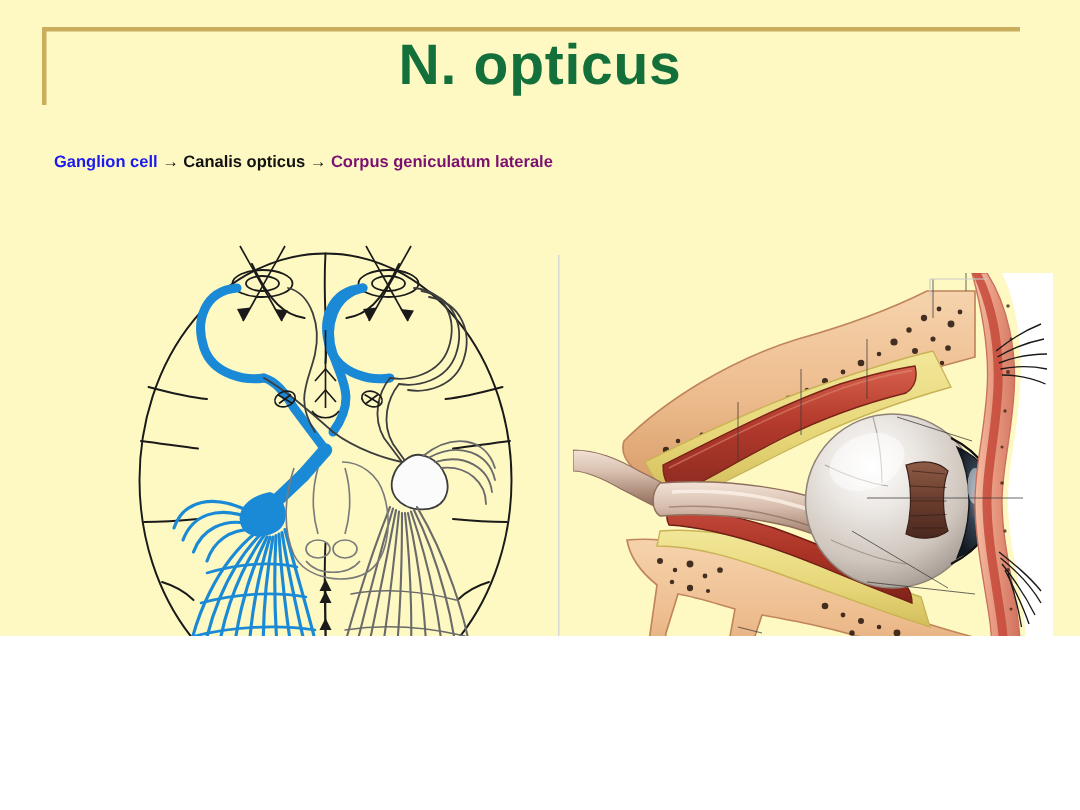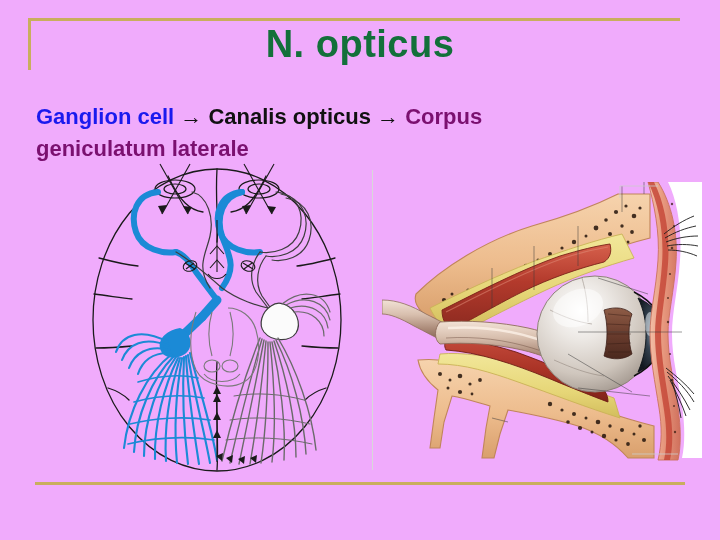--- a/index.html
+++ b/index.html
@@ -7,22 +7,22 @@
     margin: 0;
     padding: 0;
     background: #ffffff;
   }
   body {
     font-family: "Liberation Sans", sans-serif;
   }
   #slide {
     position: relative;
     width: 720px;
-    height: 540px;
-    background: #f0abfc;
+    height: 424px;
+    background: #fef9c3;
     overflow: hidden;
   }
 
   
   .gold-top {
     position: absolute;
     left: 28px;
     top: 18px;
     width: 652px;
     height: 3px;
@@ -58,21 +58,21 @@
     letter-spacing: 0.5px;
     line-height: 1.1;
   }
 
   
   .body-text {
     position: absolute;
     left: 36px;
     top: 101px;
     width: 520px;
-    font-size: 22px;
+    font-size: 11px;
     font-weight: bold;
     line-height: 1.45;
     text-indent: 0;
   }
   .body-text .wrap2 { display: inline; }
   .seg-blue   { color: #1a1aee; }
   .seg-black  { color: #111111; }
   .seg-purple { color: #7b1070; }
   .arrow      { color: #111111; font-weight: bold; }
 

